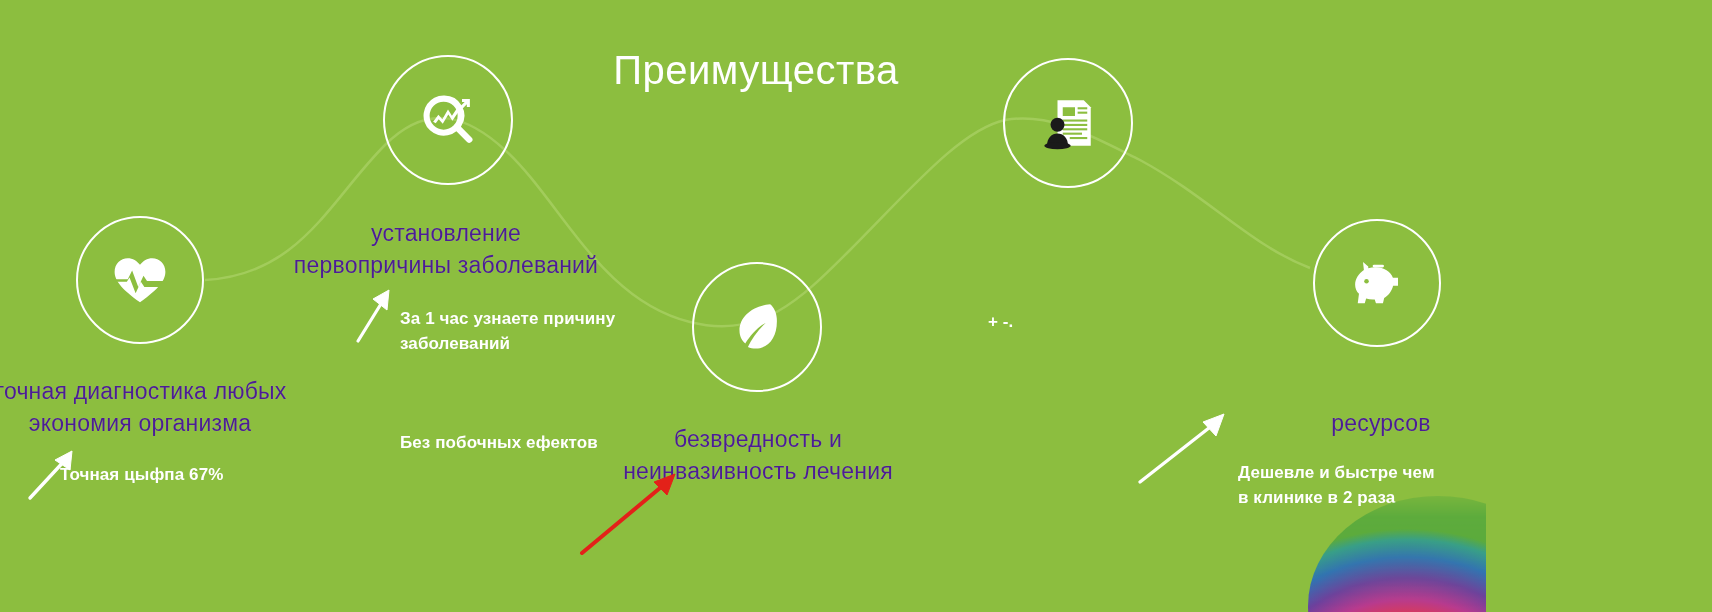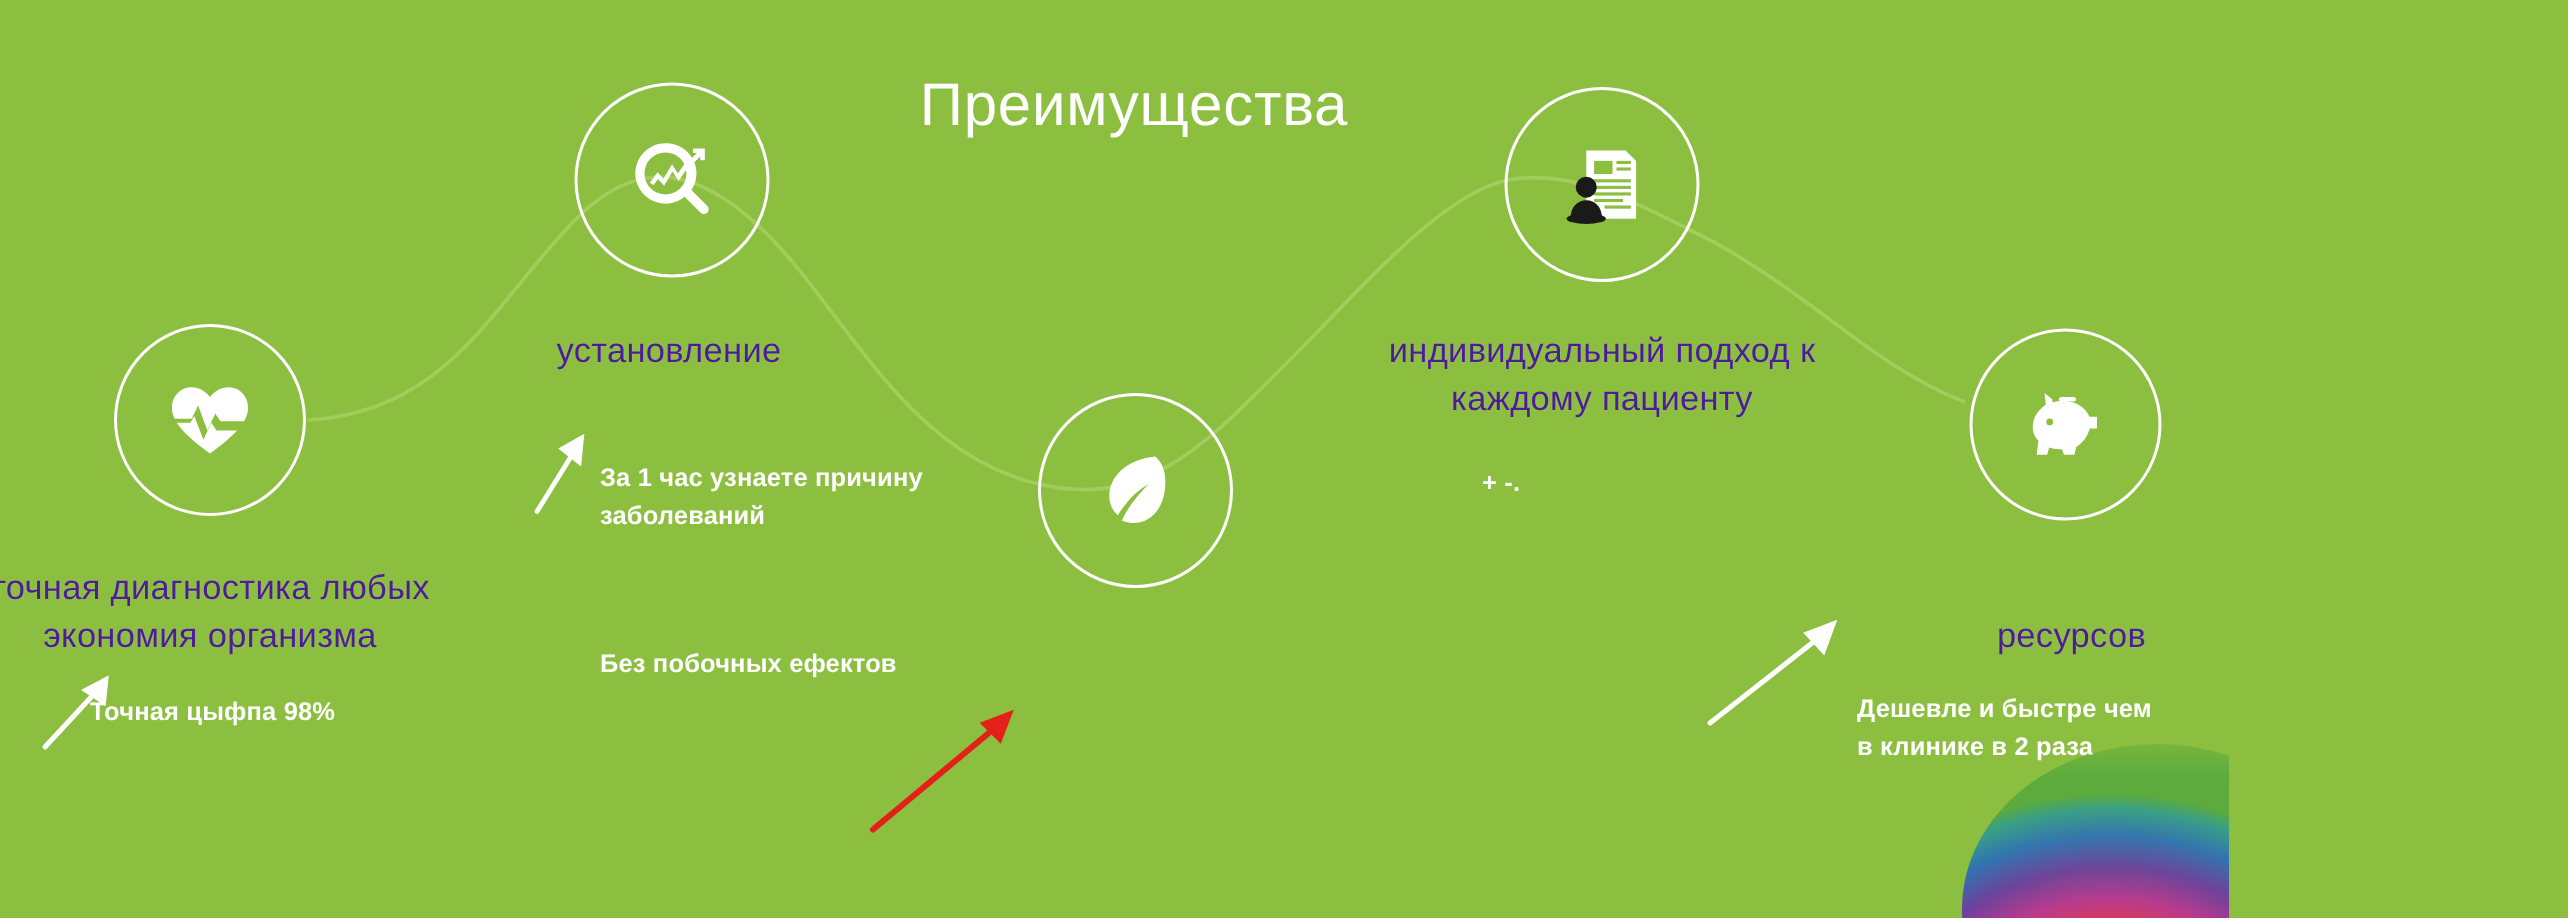--- a/index.html
+++ b/index.html
@@ -107,35 +107,36 @@
     <span>точная диагностика любых</span><br>
     <span>экономия организма</span>
   </div>
 
   <svg class="arrow-svg" style="left:22px; top:448px; width:70px; height:55px;" viewBox="0 0 70 55">
     <g stroke="#ffffff" fill="#ffffff">
       <line x1="8" y1="50" x2="45" y2="10" stroke-width="3.4" stroke-linecap="round"></line>
       <polygon points="50,3 48,22 33,12"></polygon>
     </g>
   </svg>
-  <div class="note" style="left:60px; top:463px; width:260px;">Точная цыфпа 98%</div>
+  <div class="note" style="left:60px; top:463px; width:260px;">Точная цыфпа 67%</div>
 
   <div class="node" style="left:383px; top:55px; width:130px; height:130px;">
     <span class="node-icon">
       <svg viewBox="0 0 64 64">
         <path fill="#ffffff" d="M27 4 a23 23 0 1 0 14.6 40.8 l12.2 12.2 a3.6 3.6 0 0 0 5.1 -5.1 L46.8 39.7
                  A23 23 0 0 0 27 4 z m0 7 a16 16 0 1 1 0 32 a16 16 0 0 1 0 -32 z"></path>
         <path fill="#ffffff" d="M15 34 l6 -8 l4.5 5 l6.5 -11 l4.5 7 l7.5 -11 l3 2.2 l-10 14.6 l-4.6 -7.2
                  l-6.4 10.8 l-4.6 -5.2 l-3.4 4.6z"></path>
         <path fill="#ffffff" d="M48 8 h9 v9 h-3.5 v-3 l-7 7 l-2.5 -2.5 l7 -7 h-3z"></path>
       </svg>
     </span>
   </div>
   <div class="label" style="left:286px; top:218px; width:320px;">
     <span>установление</span><br>
+    <span>первопричины заболеваний</span>
   </div>
 
   <svg class="arrow-svg" style="left:352px; top:285px; width:50px; height:60px;" viewBox="0 0 50 60">
     <g stroke="#ffffff" fill="#ffffff">
       <line x1="6" y1="56" x2="32" y2="14" stroke-width="3.2" stroke-linecap="round"></line>
       <polygon points="37,5 35,25 21,14"></polygon>
     </g>
   </svg>
   <div class="note" style="left:400px; top:307px; width:230px;">
     <span>За 1 час узнаете причину</span><br>
@@ -143,20 +144,24 @@
   </div>
 
   <div class="node" style="left:692px; top:262px; width:130px; height:130px;">
     <span class="node-icon">
       <svg viewBox="0 0 64 64">
         <path fill="#ffffff" d="M47 6 C 27 8, 12 20, 12 36 c 0 6.5 2.6 11.6 6.6 14.8 C 24 42 31.5 33 42 27
                  C 33 36, 25.6 45.6, 21.6 54.8 c 2.6 1.2 5.6 1.9 8.8 1.9 C 46 56.7, 56 42, 54.6 22
                  C 54.1 15, 51 9, 47 6 z"></path>
       </svg>
     </span>
+  </div>
+  <div class="label" style="left:598px; top:424px; width:320px;">
+    <span>безвредность и</span><br>
+    <span>неинвазивность лечения</span>
   </div>
 
   <svg class="arrow-svg" style="left:572px; top:465px; width:120px; height:95px;" viewBox="0 0 120 95">
     <g stroke="#e32119" fill="#e32119">
       <line x1="10" y1="88" x2="94" y2="18" stroke-width="4" stroke-linecap="round"></line>
       <polygon points="103,9 95,30 82,17"></polygon>
     </g>
   </svg>
   <div class="note right" style="left:400px; top:431px; width:250px;">Без побочных ефектов</div>
 
@@ -174,24 +179,20 @@
           <rect x="26" y="43" width="22" height="2.4"></rect>
           <rect x="34" y="48" width="20" height="2.4"></rect>
         </g>
         <g fill="#1a1a1a">
           <circle cx="20" cy="34" r="8"></circle>
           <path d="M8 58 c0 -9 5.4 -14 12 -14 s12 5 12 14 z"></path>
           <ellipse cx="20" cy="58" rx="15" ry="4"></ellipse>
         </g>
       </svg>
     </span>
-  </div>
-  <div class="label" style="left:908px; top:218px; width:320px;">
-    <span>индивидуальный подход к</span><br>
-    <span>каждому пациенту</span>
   </div>
 
   <div class="note" style="left:988px; top:310px; width:120px;">+ -.</div>
 
   <div class="node" style="left:1313px; top:219px; width:128px; height:128px;">
     <span class="node-icon">
       <svg viewBox="0 0 64 64">
         <path fill="#ffffff" d="M22 13 l-6 -5 l1 9 C 11 21, 7 27, 7 34 c 0 4 1.6 7.6 4.4 10.4 L 10 55 h8
                  l1.6 -5.4 c 2.4 .8 5 1.2 7.8 1.2 h2 l1.4 4.2 h8 l1.4 -5.8 C 45 46, 49 41, 50.4 35
                  H 56 v -9 h -5.8 C 47.6 19, 40 14, 30.4 14 c -3 0 -5.8 .4 -8.4 1z"></path>

